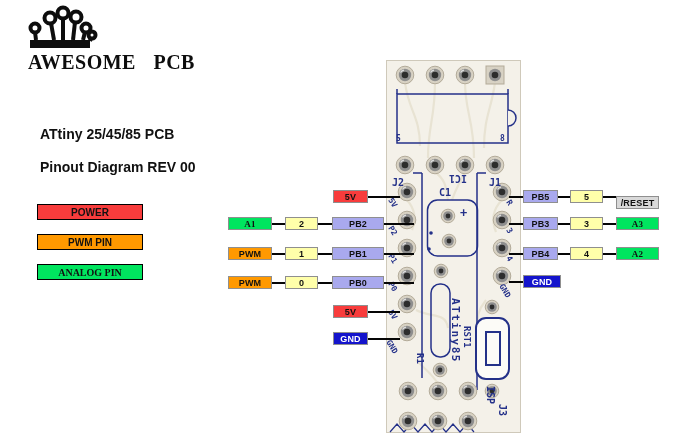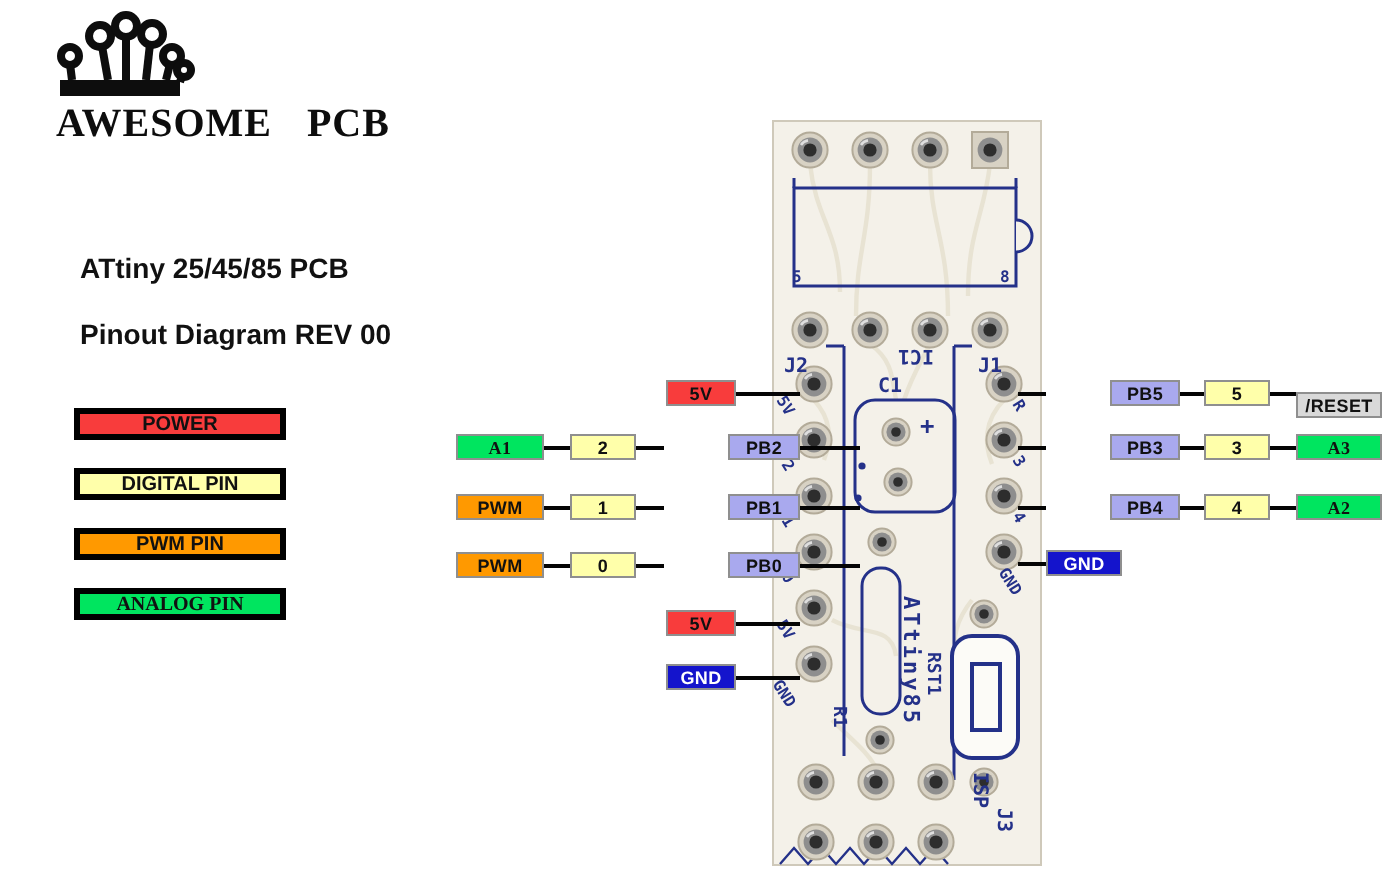--- a/index.html
+++ b/index.html
@@ -8,38 +8,38 @@
   
   .logo{position:absolute;left:8px;top:4px;width:180px;}
   .logo svg{display:block;margin-left:14px;}
   .brand{font-family:"Liberation Serif",serif;font-weight:700;font-size:20px;color:#0d0d0d;
          letter-spacing:.5px;word-spacing:12px;margin-top:1px;white-space:nowrap;margin-left:20px;}
   
   .title{position:absolute;left:40px;top:126px;font-weight:700;font-size:14px;color:#111;}
   .subtitle{position:absolute;left:40px;top:159px;font-weight:700;font-size:14px;color:#111;text-align:right;}
   
   .legend{position:absolute;left:37px;top:204px;display:flex;flex-direction:column;gap:14px;}
-  .legend .sw{width:106px;height:16px;box-sizing:border-box;border:3px solid #000000;
+  .legend .sw{width:106px;height:16px;box-sizing:border-box;border:1px solid #000000;
               display:flex;align-items:center;justify-content:center;
               font-weight:700;font-size:10px;color:#111;}
   
   .row{position:absolute;display:flex;align-items:center;height:13px;}
   .bx{height:13px;box-sizing:border-box;border:1px solid #8f8f8f;flex:none;
       display:flex;align-items:center;justify-content:center;
       font-weight:700;font-size:9px;color:#111;letter-spacing:.2px;}
   .wire{height:2px;background:#050505;flex:none;}
   .power{background:#f83c3c;}
   .ground{background:#5a00be;color:#fff !important;}
   .gnd{background:#1414cc;color:#fff !important;}
-  .physical{background:#a9a9ee;margin-left:32px;}
+  .physical{background:#a9a9ee;}
   .digital{background:#ffffaa;}
   .pwm{background:#ff9900;}
   .analog{background:#00e55f;font-family:Liberation Serif, serif;}
   .reset{background:#d9d9d9;margin-top:12px;}
-  .w35{width:35px}.w44{width:44px}.w33{width:33px}.w36{width:36px}.w43{width:43px}.w38{width:38px}
+  .w35{width:35px}.w44{width:44px}.w33{width:33px}.w36{width:52px}.w43{width:43px}.w38{width:38px}
   .wl13{width:13px}.wl14{width:14px}.wl30{width:30px}.wl32{width:32px}.wl12{width:12px}
   
   .pcb{position:absolute;left:386px;top:60px;}
   .silk{stroke:#243189;fill:none;stroke-width:1.5;}
   .silktext{fill:#243189;stroke:none;font-family:"DejaVu Sans Mono",monospace;font-weight:700;}
 </style>
 </head>
 <body>
 
 <div class="canvas">
@@ -63,21 +63,20 @@
       <rect x="8" y="36" width="60" height="8" fill="#0d0d0d"></rect>
     </svg>
     <div class="brand">AWESOME PCB</div>
   </div>
 
   <div class="title">ATtiny 25/45/85 PCB</div>
   <div class="subtitle">Pinout Diagram REV 00</div>
 
   <div class="legend">
     <div class="sw power">POWER</div>
-    <div class="sw digital">DIGITAL PIN</div>
     <div class="sw pwm">PWM PIN</div>
     <div class="sw analog">ANALOG PIN</div>
   </div>
 
   <svg class="pcb" width="135" height="373" viewBox="0 0 135 373">
     <defs>
       <g id="pad">
         <circle r="8.8" fill="#d8d2c4" stroke="#b3ab99" stroke-width="1"></circle>
         <circle r="6.2" fill="#8e8e8e"></circle>
         <circle r="3.3" fill="#2d2d2d"></circle>

